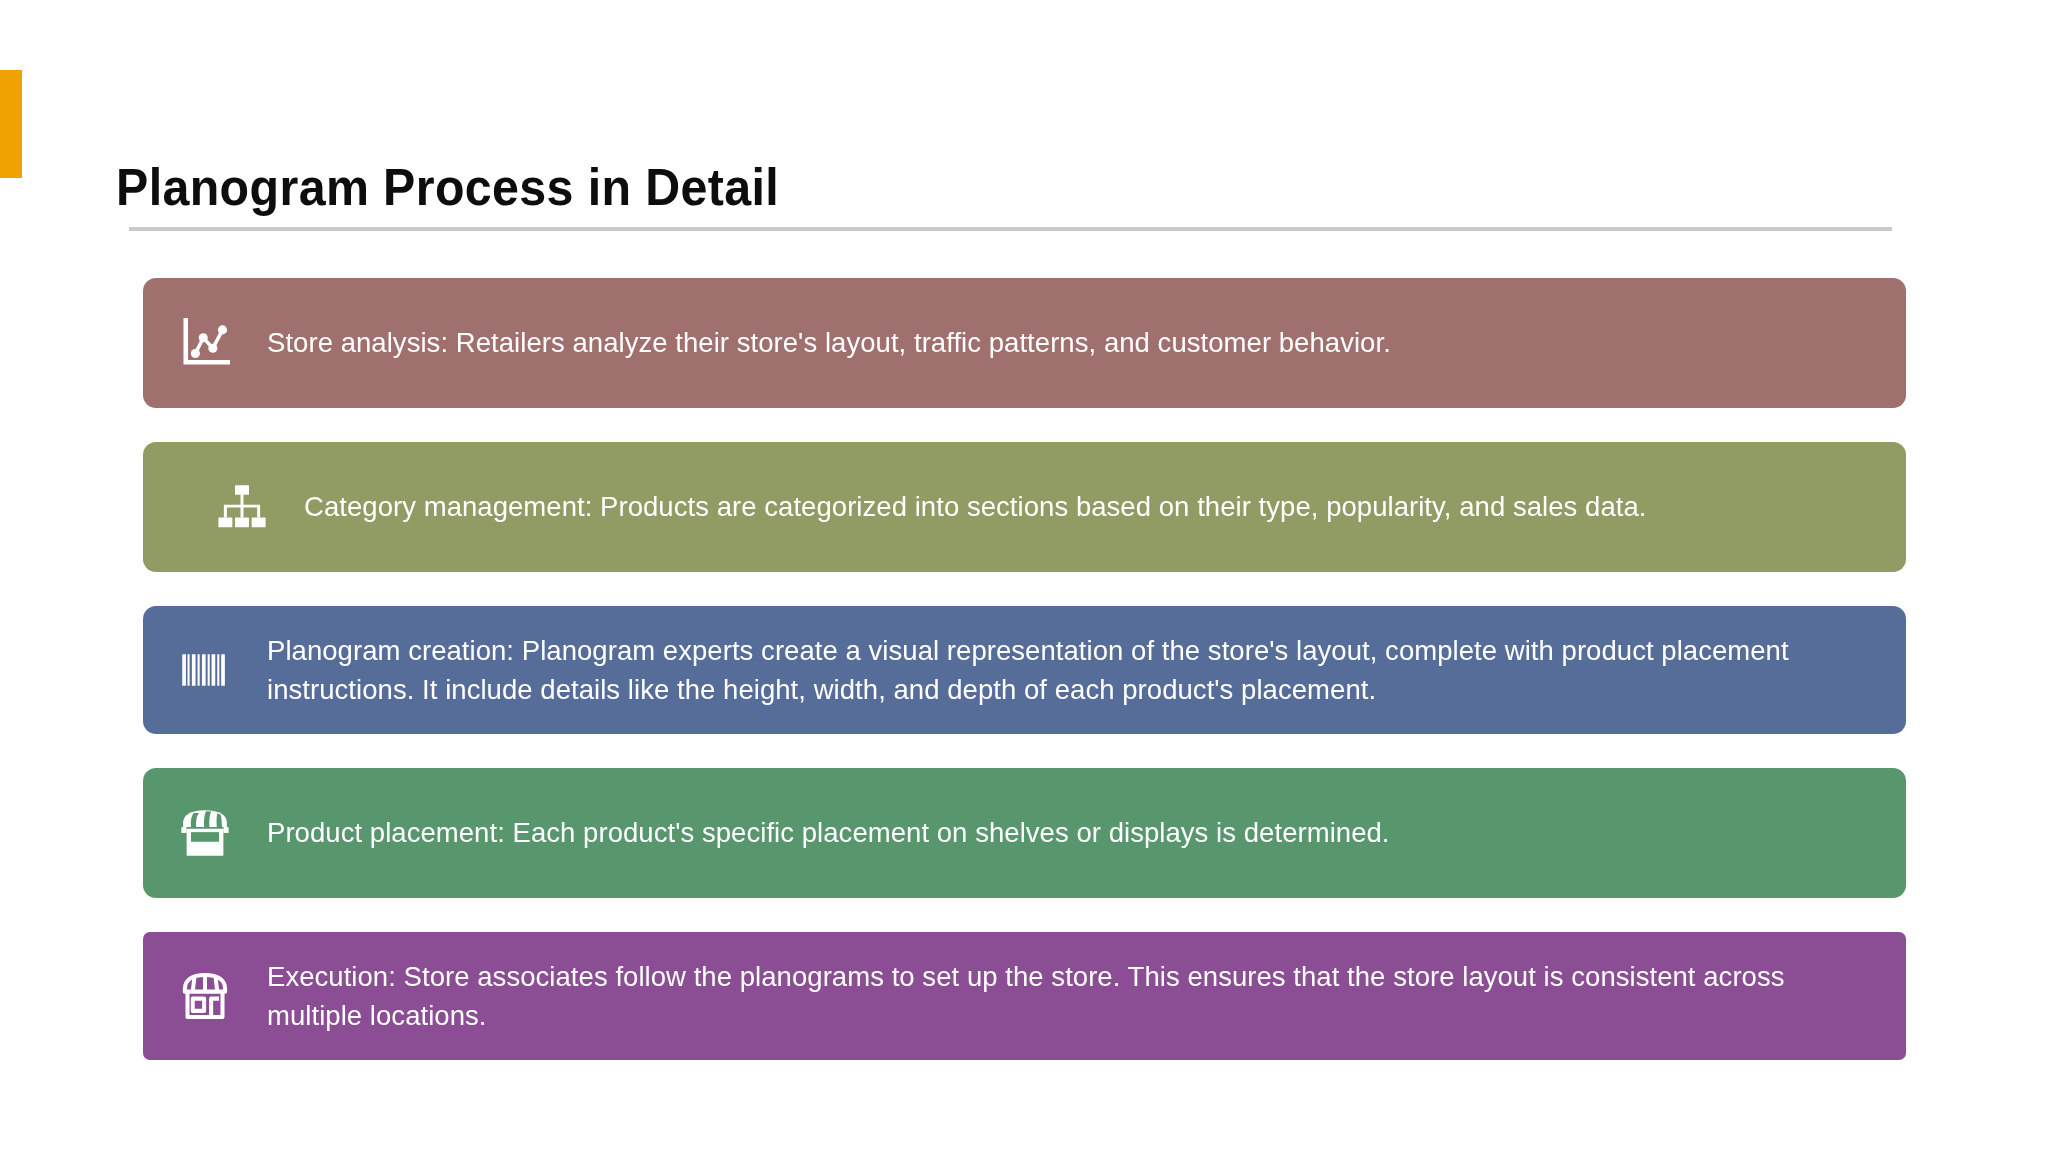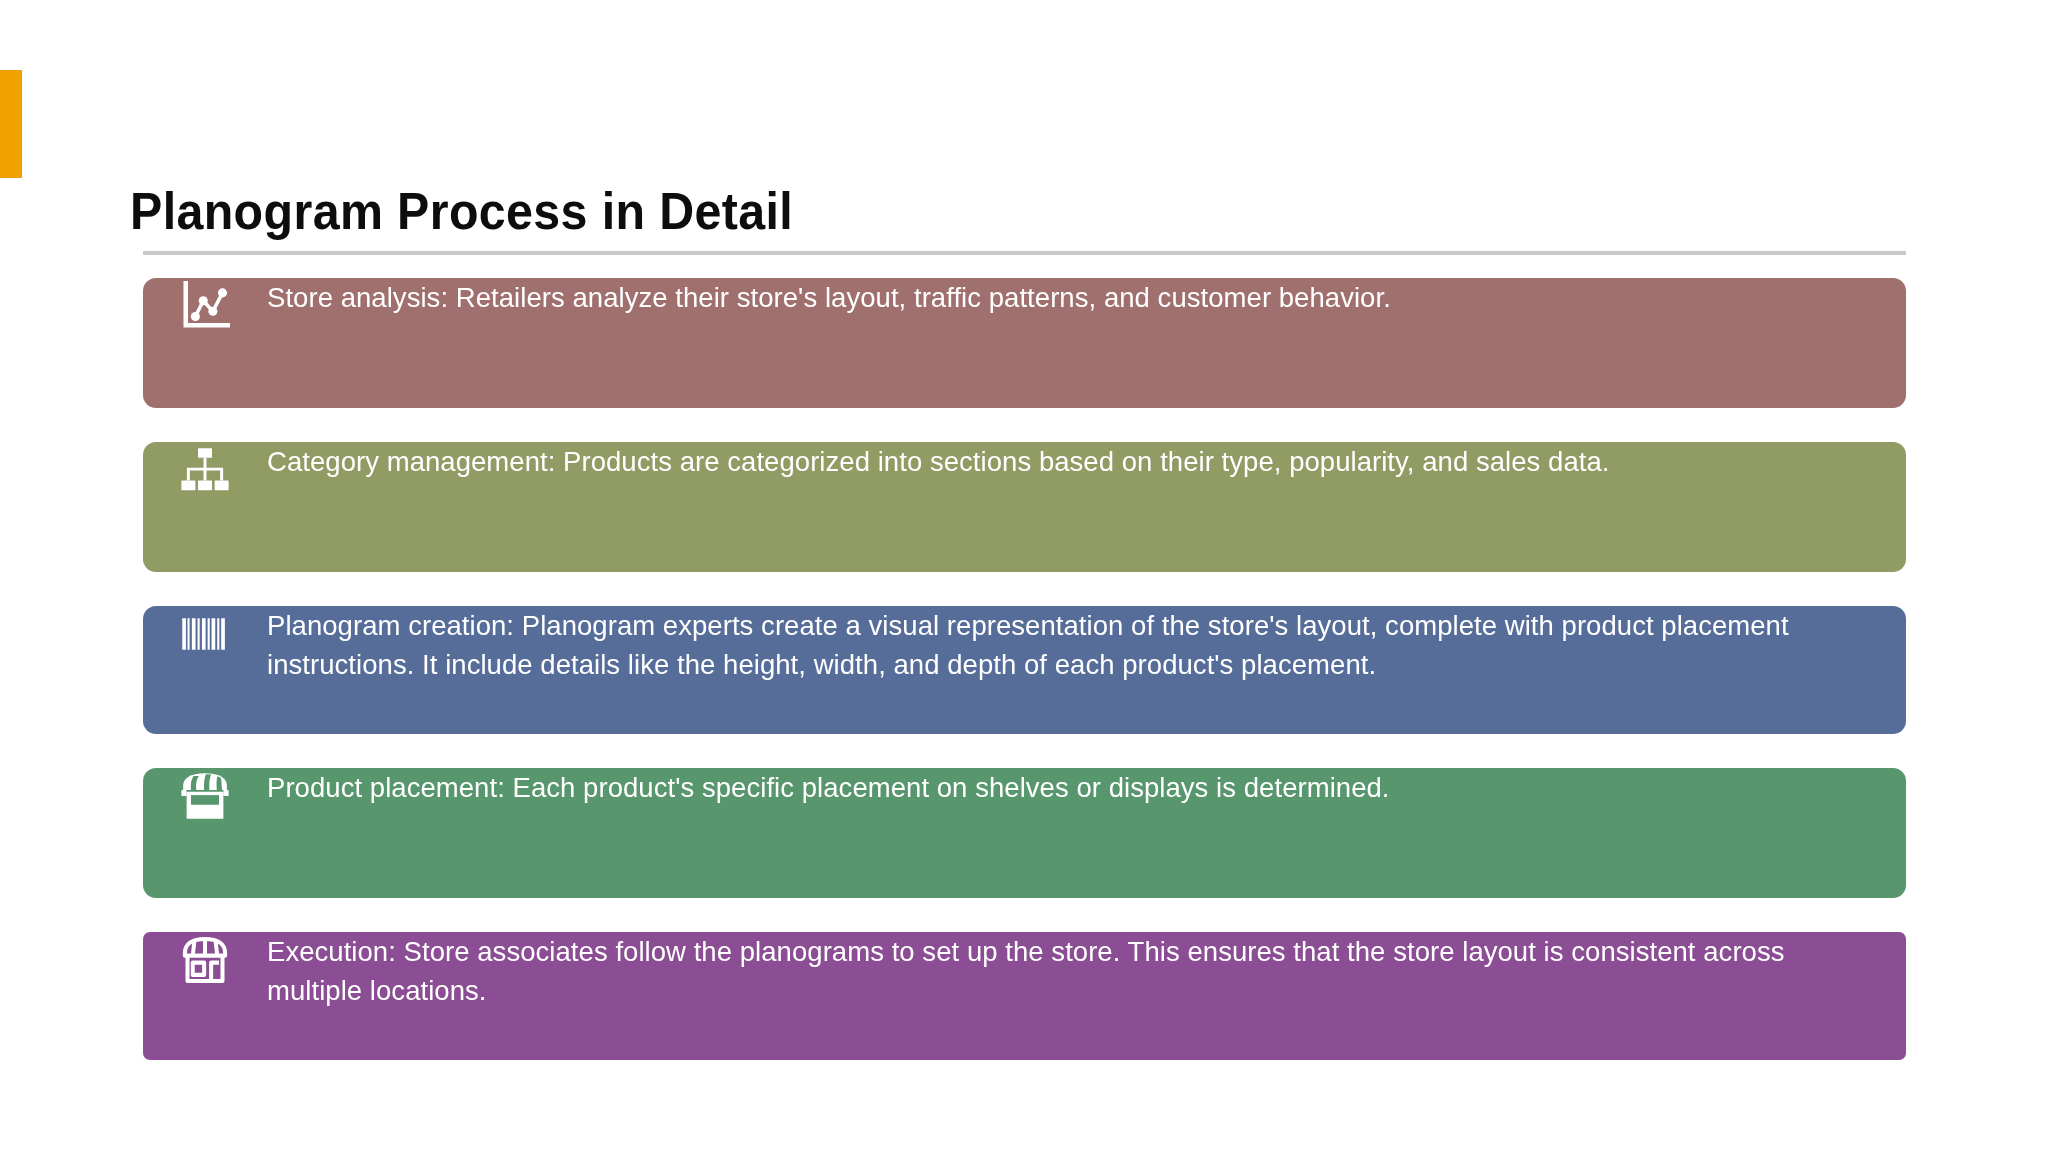--- a/index.html
+++ b/index.html
@@ -29,24 +29,23 @@
     left: 0;
     top: 70px;
     width: 22px;
     height: 108px;
     background: #F0A202;
   }
 
   
   .title-block {
     position: absolute;
-    left: 130px;
+    left: 116px;
     top: 160px;
     width: 1780px;
-    margin-top: 24px;
   }
   .slide-title {
     margin: 0;
     font-family: "Liberation Sans Narrow", "Liberation Sans", sans-serif;
     font-size: 52px;
     font-weight: 700;
     letter-spacing: 0.4px;
     color: #0d0d0d;
     line-height: 1.05;
     white-space: nowrap;
@@ -69,21 +68,21 @@
     top: 278px;
     width: 1763px;
     display: flex;
     flex-direction: column;
     gap: 34px;
   }
 
   .step-row {
     position: relative;
     display: flex;
-    align-items: flex-start;
+    align-items: center;
     border-radius: 13px;
     box-sizing: border-box;
     padding: 0 34px 0 0;
     min-height: 130px;
     color: #ffffff;
   }
   .step-row.two-line { min-height: 128px; }
 
   .step-icon {
     flex: 0 0 auto;
@@ -138,21 +137,21 @@
             <circle cx="21" cy="44" r="5.2"></circle>
             <circle cx="30" cy="26" r="5.2"></circle>
             <circle cx="41" cy="38" r="5.2"></circle>
             <circle cx="52" cy="17" r="5.2"></circle>
           </g>
         </svg>
       </div>
       <div class="step-text" data-bind="steps.0.text">Store analysis: Retailers analyze their store's layout, traffic patterns, and customer behavior.</div>
     </div>
 
-    <div class="step-row" data-bind-attr="data-fill:steps.1.color" style="background-color: rgb(145, 155, 100);">
+    <div class="step-row" data-bind-attr="data-fill:steps.1.color" style="background-color: rgb(145, 155, 100); padding-left: 37px;">
       <div class="step-icon">
         <svg viewBox="0 0 64 64" aria-hidden="true">
           <g fill="#ffffff">
             <rect x="24" y="7" width="16" height="11" rx="0.5"></rect>
             <rect x="5" y="44" width="16" height="11" rx="0.5"></rect>
             <rect x="24" y="44" width="16" height="11" rx="0.5"></rect>
             <rect x="43" y="44" width="16" height="11" rx="0.5"></rect>
           </g>
           <g fill="none" stroke="#ffffff" stroke-width="3.4">
             <path d="M32 18 L32 44"></path>

